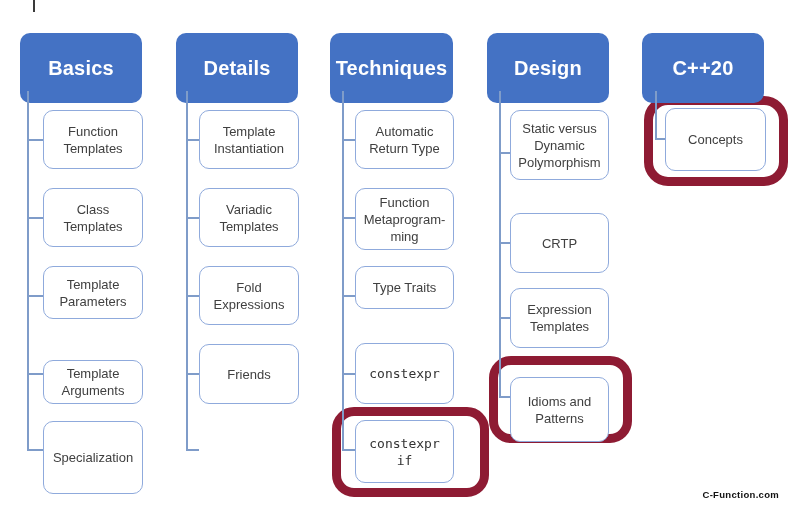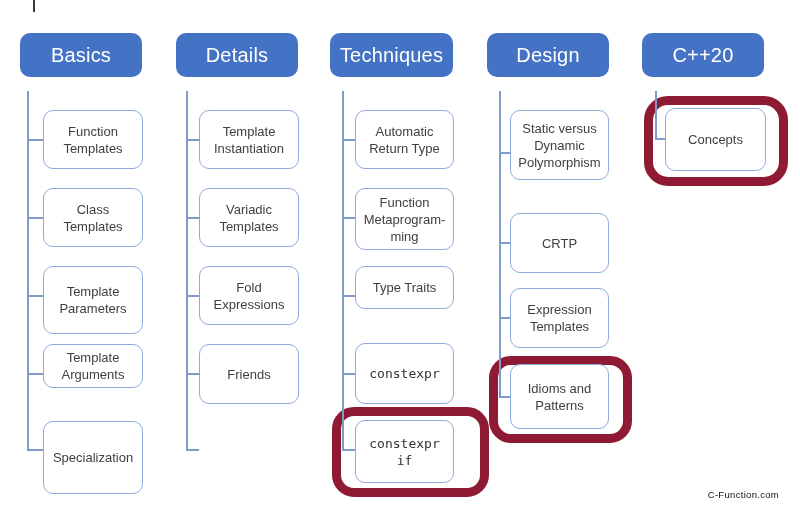--- a/index.html
+++ b/index.html
@@ -5,41 +5,41 @@
   :root{
     --header-bg:#4472C4; --header-text:#FFFFFF;
     --box-border:#8FAADC; --box-bg:#FFFFFF; --box-text:#404040;
     --connector:#7F9CC9; --highlight:#8E1B33; --watermark-text:#111111;
   }
   *{box-sizing:border-box;margin:0;padding:0}
   body{font-family:"Liberation Sans",sans-serif;background:#fff}
   .canvas{position:relative;width:800px;height:505px;background:#fff;overflow:hidden}
 
   .hdr{
-    position:absolute;top:33px;width:122px;height:44px;
+    position:absolute;top:33px;width:122px;height:70px;
     background:var(--header-bg);border-radius:10px;
     display:flex;align-items:center;justify-content:center;
-    color:var(--header-text);font-size:20px;font-weight:normal;letter-spacing:.2px;
+    color:var(--header-text);font-size:20px;font-weight:bold;letter-spacing:.2px;
   }
   .box{
     position:absolute;width:100px;background:var(--box-bg);
     border:1.4px solid var(--box-border);border-radius:10px;
     display:flex;align-items:center;justify-content:center;text-align:center;
     color:var(--box-text);font-size:13px;line-height:17px;padding:3px 6px;
   }
   .box.mono{font-family:"DejaVu Sans Mono","Liberation Mono",monospace;font-size:13px;color:#333}
   .vline{position:absolute;width:2px;background:var(--connector)}
   .stub{position:absolute;height:2px;background:var(--connector)}
   .hl{
     position:absolute;border:9px solid var(--highlight);border-radius:22px;
     background:transparent;
   }
   .tick{position:absolute;left:33px;top:0;width:2px;height:12px;background:#3a3a3a}
   .watermark{
-    position:absolute;right:21px;top:489px;font-size:9.5px;font-weight:normal;
+    position:absolute;right:21px;top:489px;font-size:9.5px;font-weight:bold;
     color:var(--watermark-text);letter-spacing:.3px;
   }
 </style>
 </head>
 <body>
 
 <div class="canvas">
 
   <div class="hl" style="left:332px;top:407px;width:157px;height:90px"></div>
   <div class="hl" style="left:489px;top:356px;width:143px;height:87px"></div>
@@ -55,24 +55,24 @@
   <div class="stub" style="left:27px;top:217px;width:16px"></div>
   <div class="stub" style="left:27px;top:295px;width:16px"></div>
   <div class="stub" style="left:27px;top:373px;width:16px"></div>
   <div class="stub" style="left:27px;top:449px;width:16px"></div>
   <div class="box" style="left:43px;top:110px;height:59px">
     <span>Function Templates</span>
     </div>
   <div class="box" style="left:43px;top:188px;height:59px">
     <span>Class Templates</span>
     </div>
-  <div class="box" style="left:43px;top:266px;height:68px">
+  <div class="box" style="left:43px;top:266px;height:53px">
     <span>Template Parameters</span>
     </div>
-  <div class="box" style="left:43px;top:344px;height:44px">
+  <div class="box" style="left:43px;top:360px;height:44px">
     <span>Template Arguments</span>
     </div>
   <div class="box" style="left:43px;top:421px;height:73px">
     <span>Specialization</span>
     </div>
 
   <div class="hdr" style="left:176px">
     <span>Details</span>
   </div>
   <div class="vline" style="left:186px;top:91px;height:360px"></div>
@@ -129,21 +129,21 @@
   <div class="stub" style="left:499px;top:396px;width:11px"></div>
   <div class="box" style="left:510px;top:110px;height:70px;width:99px">
     <span>Static versus Dynamic Polymorphism</span>
     </div>
   <div class="box" style="left:510px;top:213px;height:60px;width:99px">
     <span>CRTP</span>
     </div>
   <div class="box" style="left:510px;top:288px;height:60px;width:99px">
     <span>Expression Templates</span>
     </div>
-  <div class="box" style="left:510px;top:364px;height:65px;width:99px">
+  <div class="box" style="left:510px;top:377px;height:65px;width:99px">
     <span>Idioms and Patterns</span>
     </div>
 
   <div class="hdr" style="left:642px">
     <span>C++20</span>
   </div>
   <div class="vline" style="left:655px;top:91px;height:49px"></div>
   <div class="stub" style="left:655px;top:138px;width:10px"></div>
   <div class="box" style="left:665px;top:108px;height:63px;width:101px">
     <span>Concepts</span>

